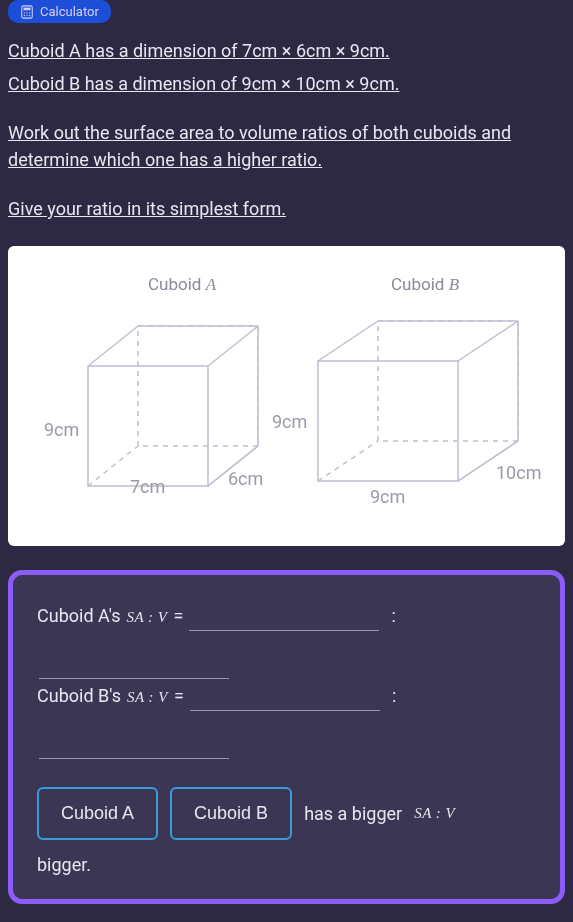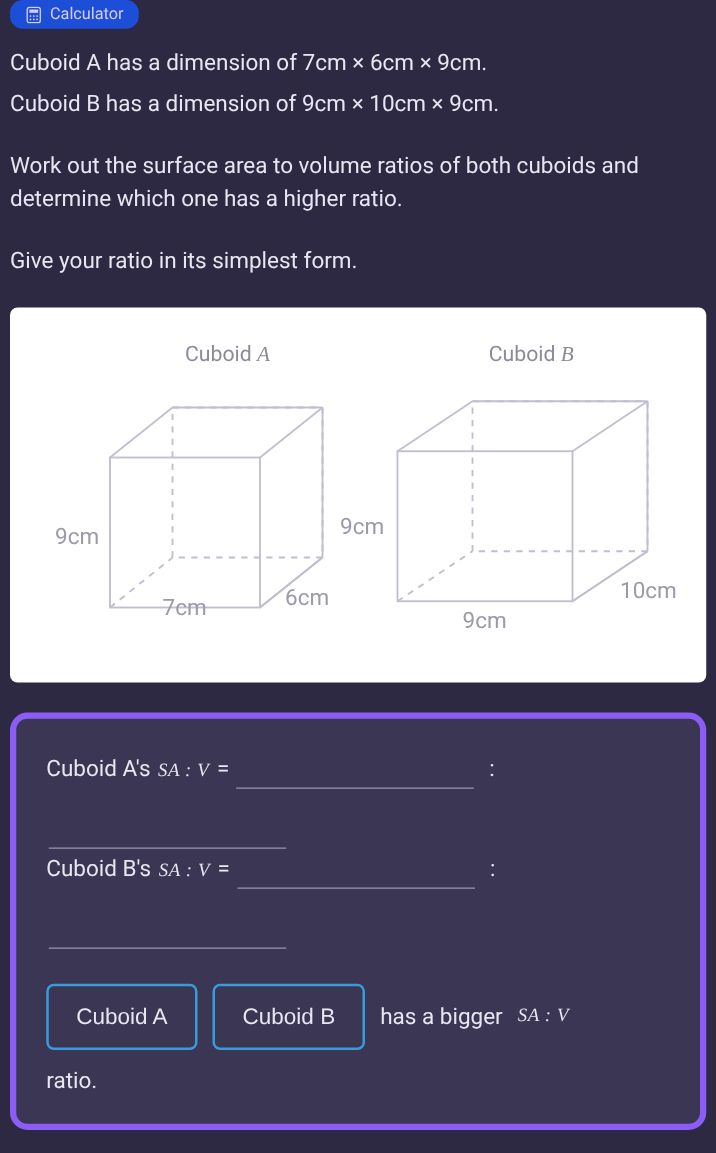--- a/index.html
+++ b/index.html
@@ -28,20 +28,21 @@
     .calc-icon {
       width: 14px;
       height: 14px;
       display: inline-block;
     }
     .problem-text {
       font-size: 18px;
       line-height: 1.5;
       color: #e8e6f0;
       margin-bottom: 6px;
+      text-decoration: underline;
     }
     .problem-para {
       margin-top: 22px;
     }
     .diagram-box {
       background: #ffffff;
       border-radius: 6px;
       margin-top: 24px;
       padding: 30px 20px 20px 20px;
       position: relative;
@@ -219,17 +220,17 @@
   <div class="input-below">
     <input class="input-field input-field-small" type="text" style="">
   </div>
 
   <div class="choice-row">
     <button class="choice-btn">Cuboid A</button>
     <button class="choice-btn">Cuboid B</button>
     <span> has a bigger </span>
     <span class="math-sav">SA : V</span>
   </div>
-  <div class="ratio-text">ratio.</div>
+  <div class="ratio-text">bigger.</div>
 </div>
 
 
 
 
 </body></html>

